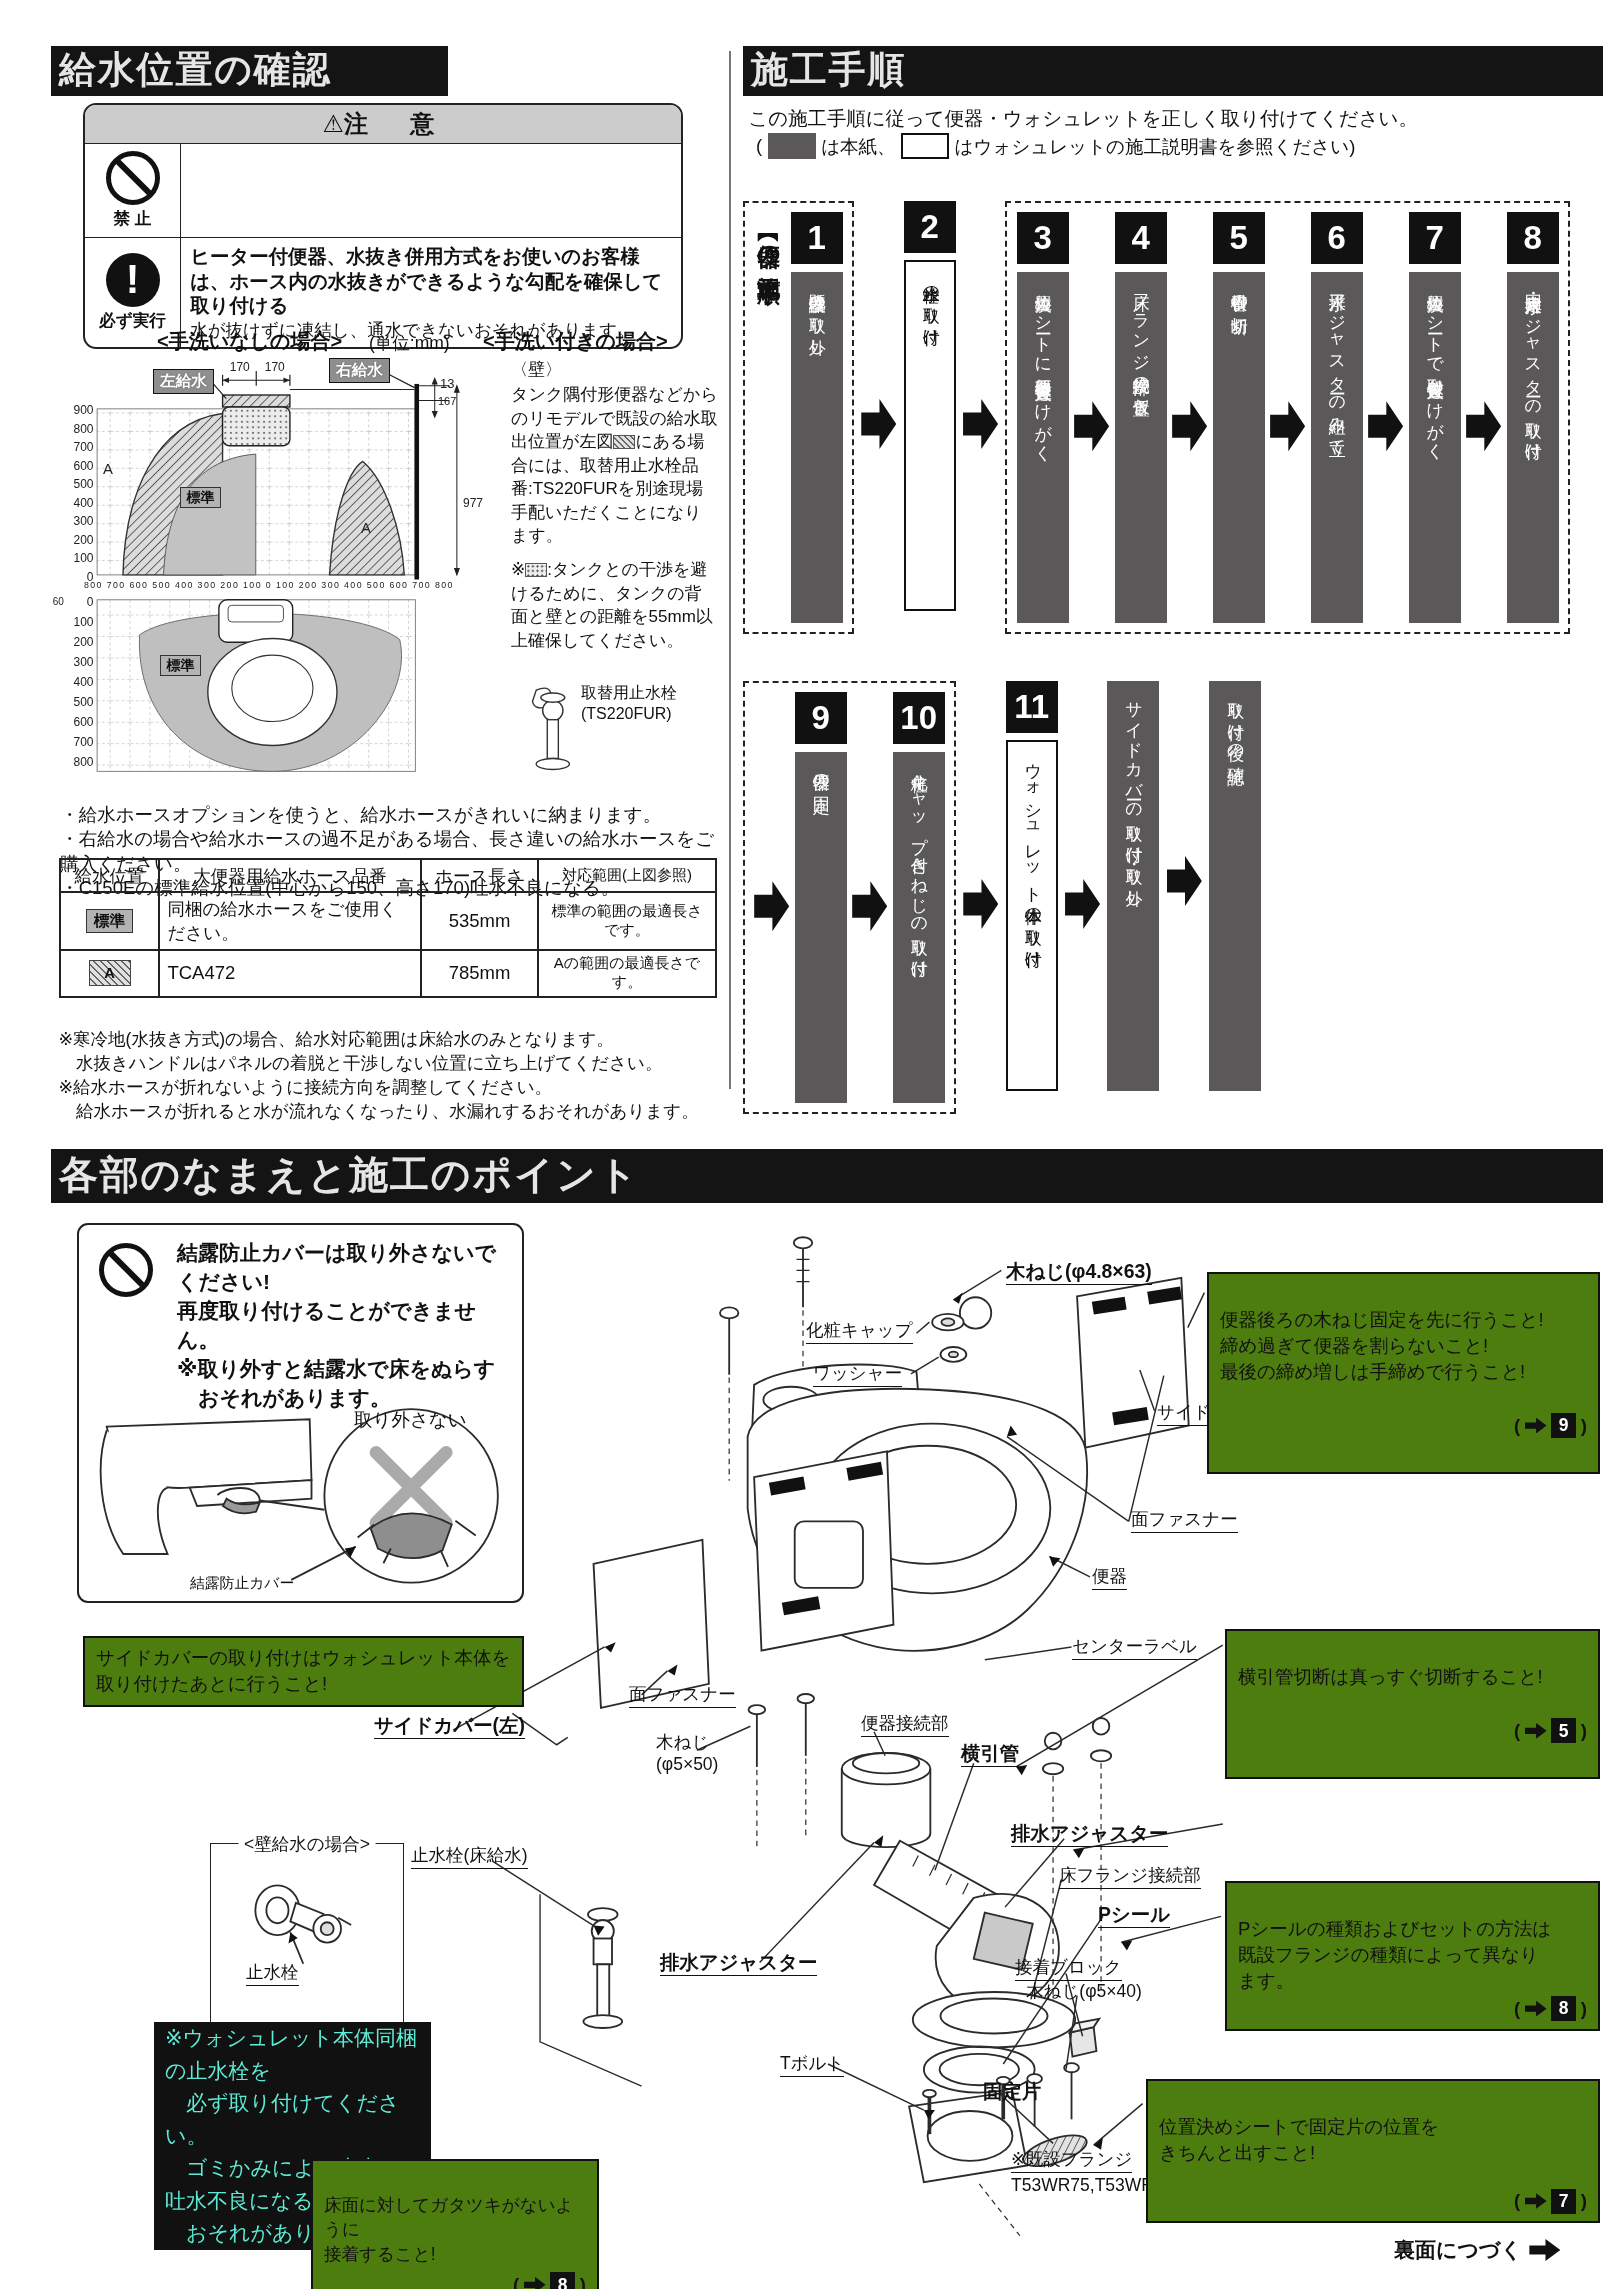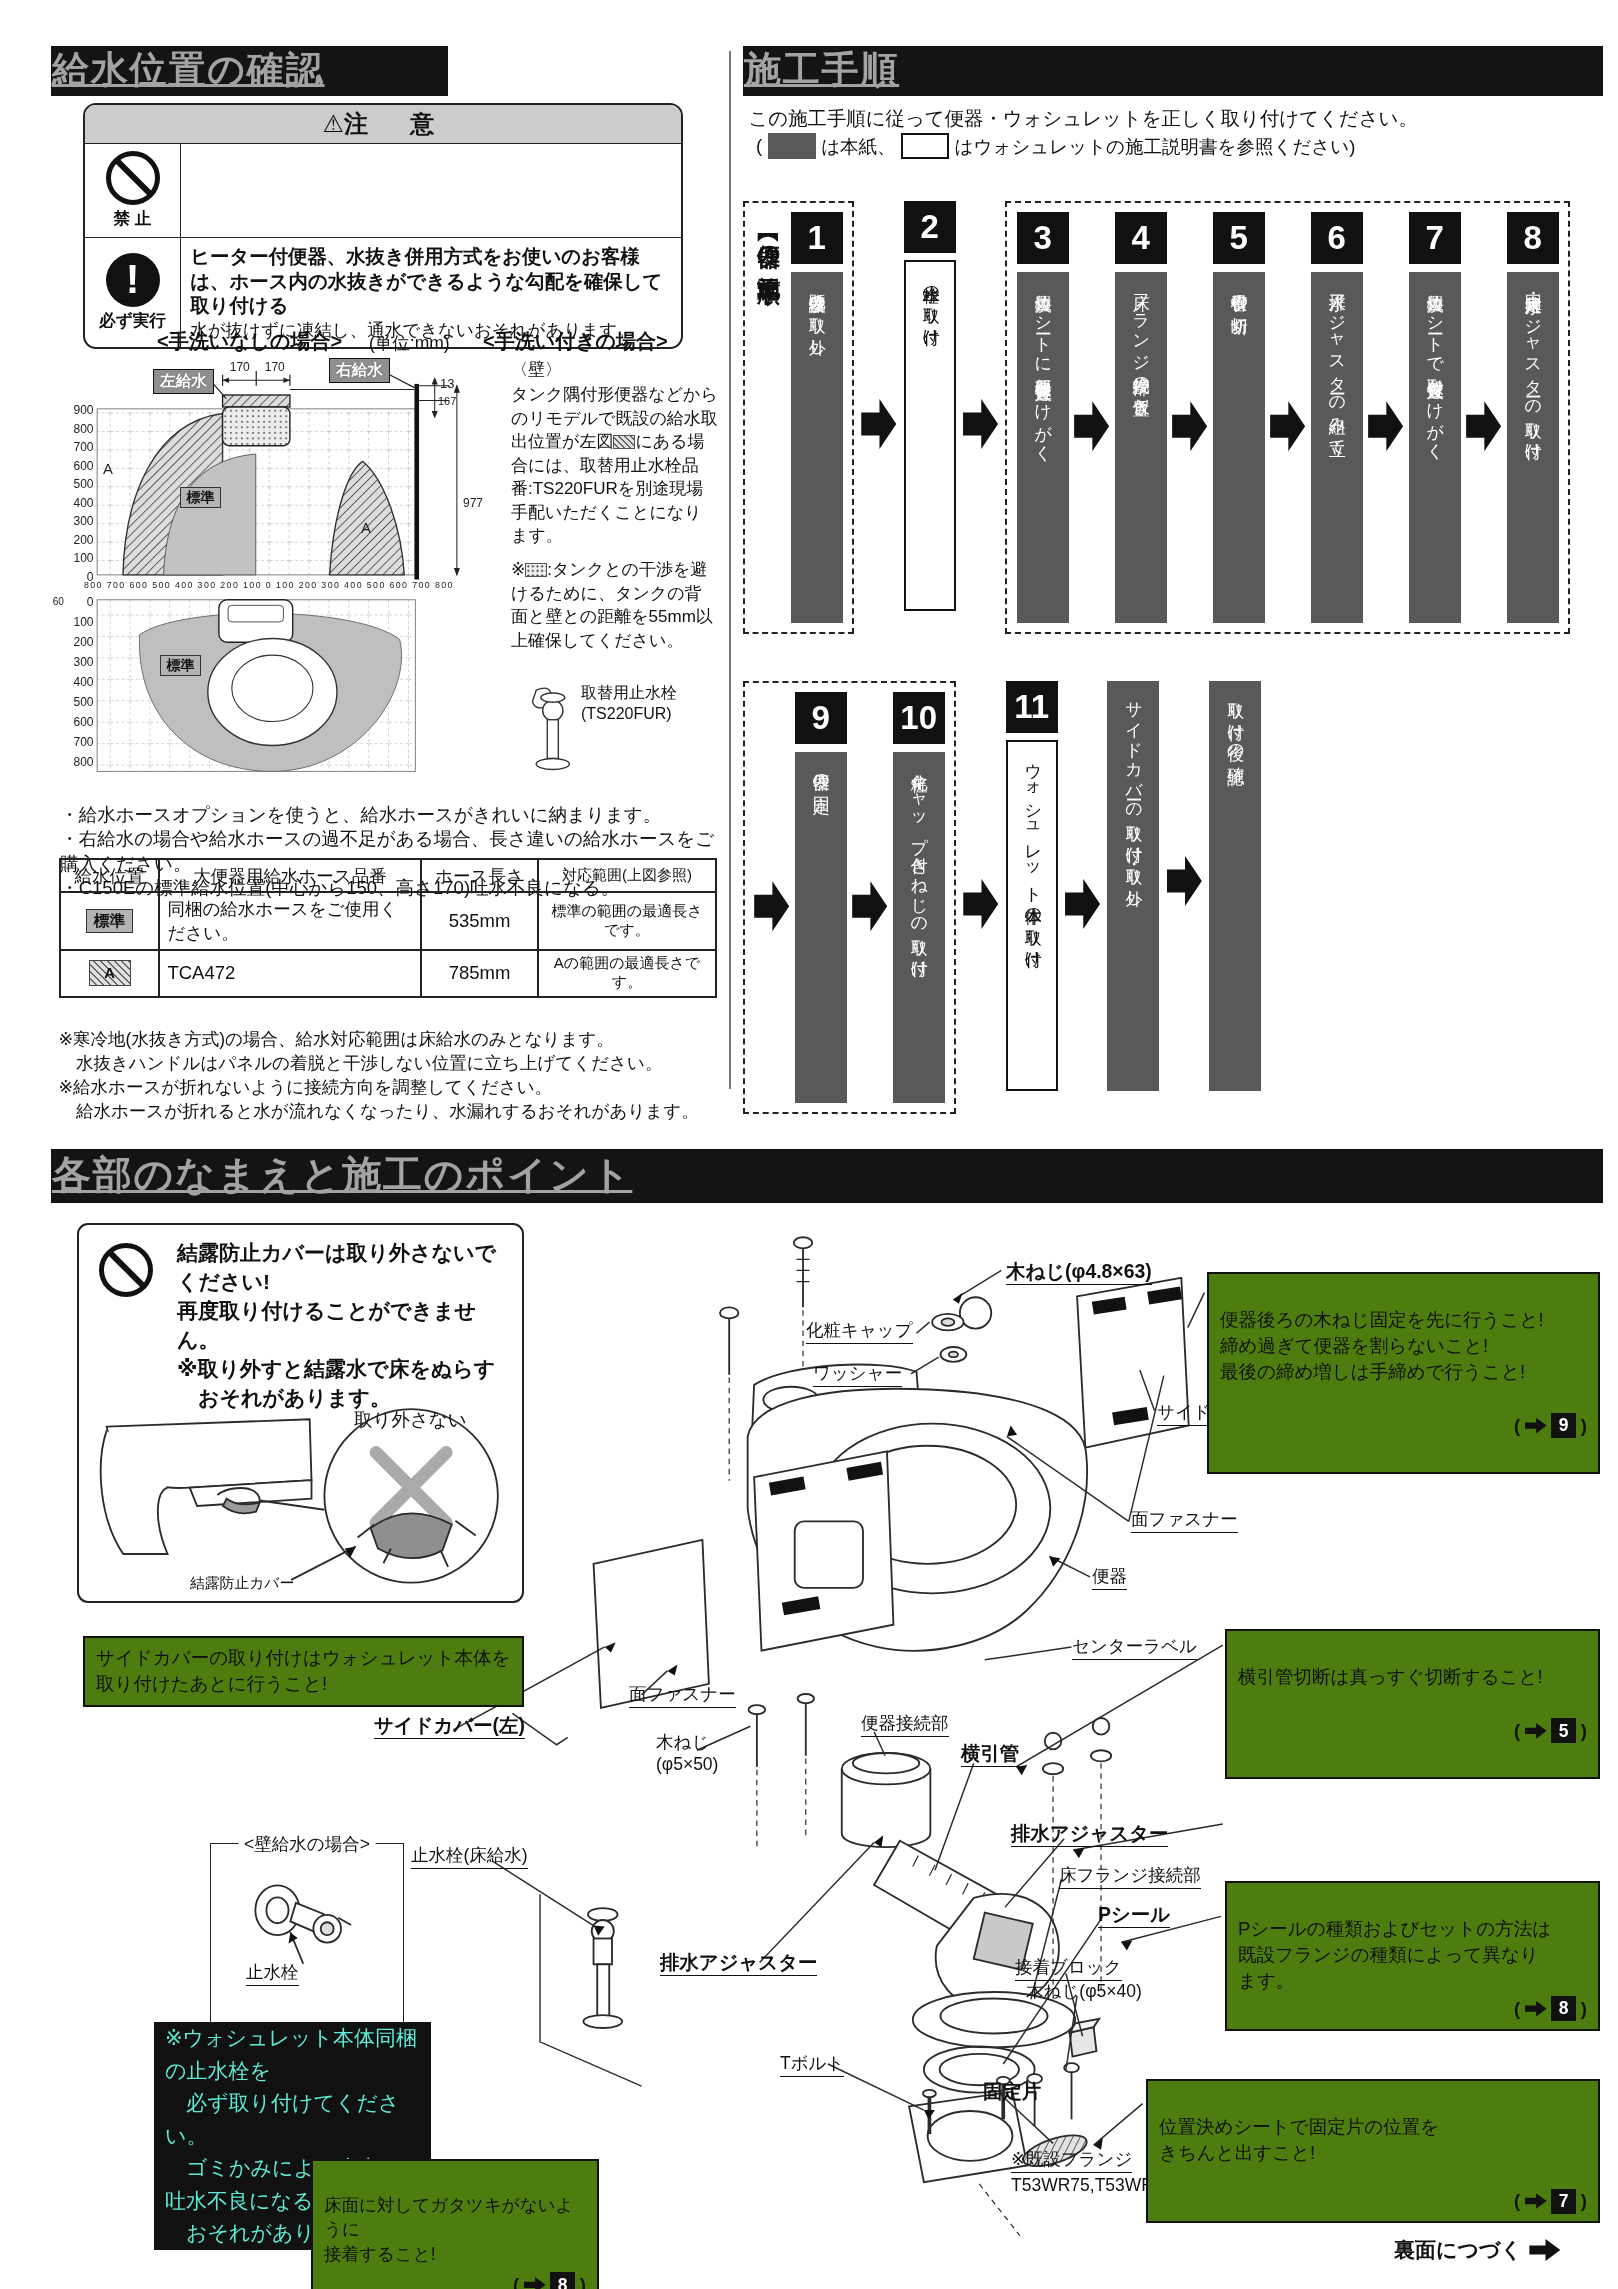--- a/index.html
+++ b/index.html
@@ -1,20 +1,20 @@
 <!DOCTYPE html>
 <html style="font-size:14.8px"><head>
 <meta charset="utf-8">
 <style>
   * { margin:0; padding:0; box-sizing:border-box; }
   html,body { background:#e8e8e8; }
   body { font-family:"Liberation Sans","DejaVu Sans",sans-serif; color:#111; }
   #page { position:relative; width:1619px; height:2290px; background:#fff; margin:0 auto; overflow:hidden; }
 
-  .tbar { background:#141414; color:#a3a3a3; font-weight:bold; font-size:37px; line-height:48px; height:50px; padding-left:1px; letter-spacing:1.8px;text-decoration:underline; }
+  .tbar { background:#141414; color:#e5e5e5; font-weight:bold; font-size:37px; line-height:48px; height:50px; padding-left:8px; letter-spacing:1.8px; }
   .pre { white-space:pre-line; }
 
   
   .s1 { position:absolute; left:51px; top:46px; width:666px; }
   .caution { position:absolute; left:32px; top:57px; width:600px; border:2.8px solid #222; border-radius:13px; overflow:hidden; background:#fff; }
   .c-head { background:#ccc; border-bottom:1.8px solid #222; text-align:center; font-size:24px; font-weight:bold; letter-spacing:9.2px; padding:2.8px 0; }
   .c-head .tri { font-size:24px; letter-spacing:0; }
   .c-row { display:flex; }
   .c-row.top { border-top:1.8px solid #222; }
   .c-icon { width:96px; border-right:1.8px solid #222; display:flex; flex-direction:column; align-items:center; justify-content:center; padding:7.4px 1.8px; }

